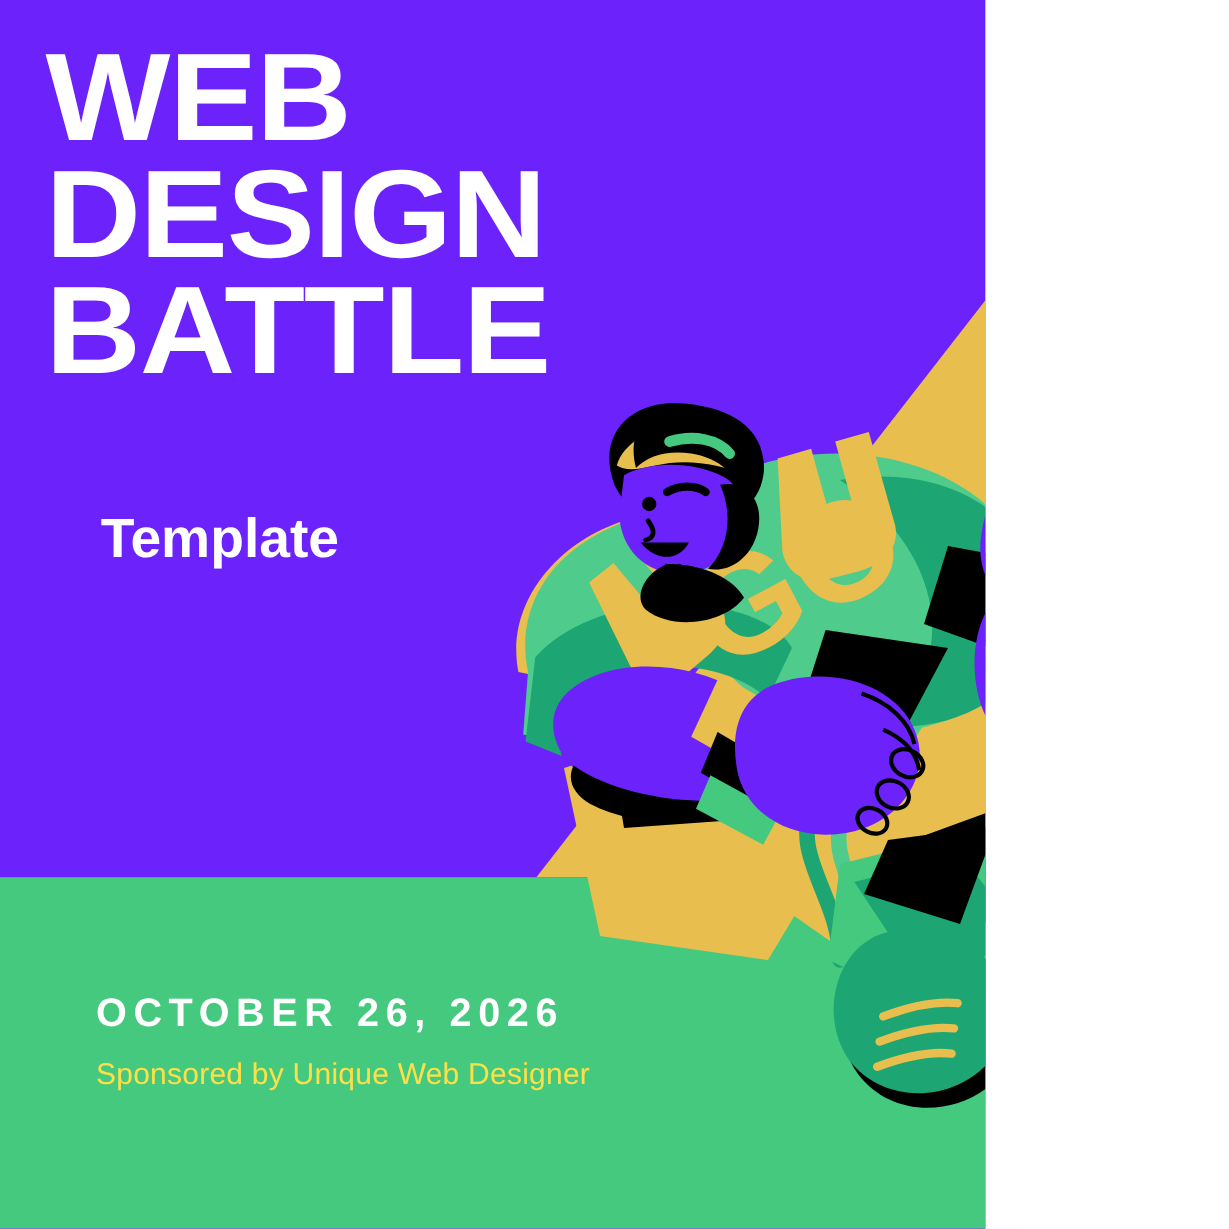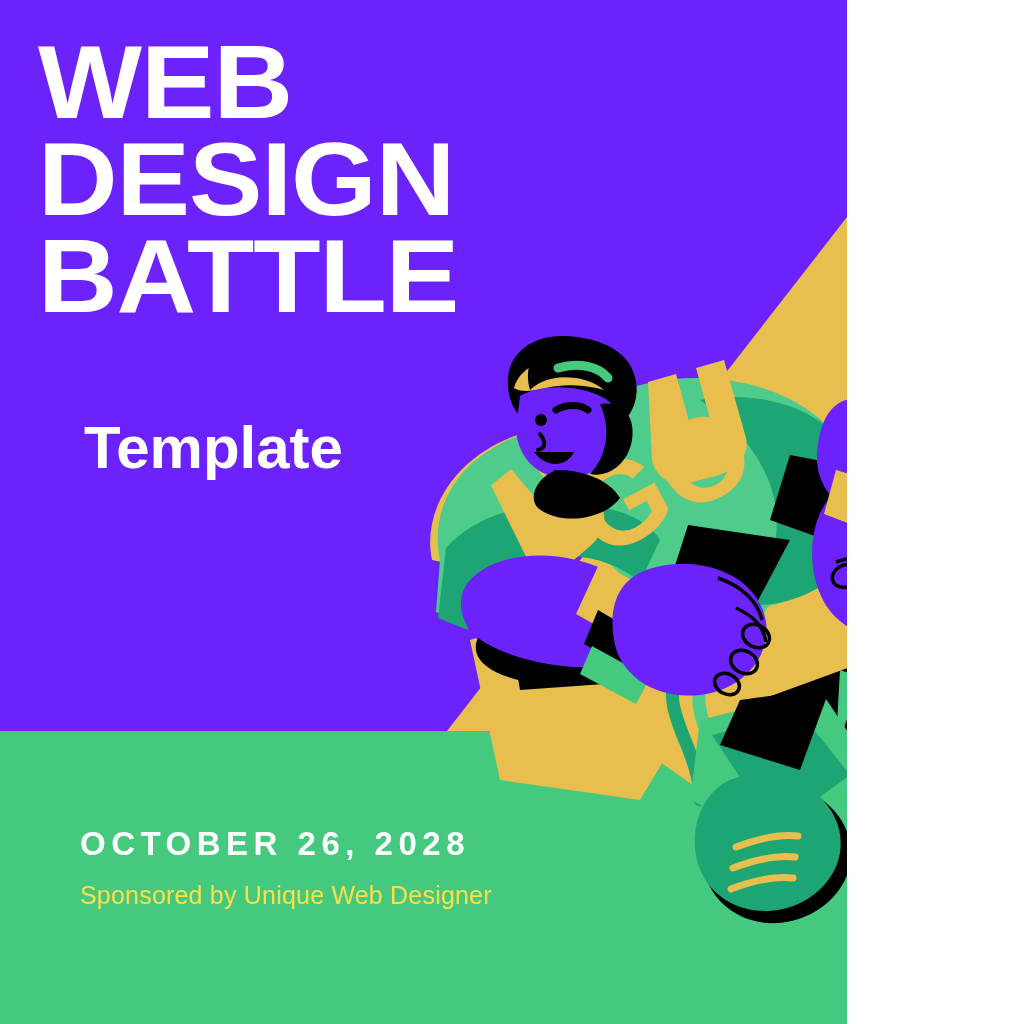--- a/index.html
+++ b/index.html
@@ -7,21 +7,20 @@
     padding: 0;
     background: #ffffff;
   }
   #poster {
     position: relative;
     width: 821px;
     height: 1024px;
     overflow: hidden;
     background: #6B22FB;
     font-family: "Liberation Sans", sans-serif;
-    padding-left: 26px;
   }
 
   
   .bg-layer {
     position: absolute;
     inset: 0;
     width: 1024px;
     height: 1024px;
   }
 
@@ -48,21 +47,21 @@
   .subtitle-block {
     position: absolute;
     left: 84px;
     top: 412px;
     z-index: 40;
   }
   .subtitle-line {
     display: block;
     color: #ffffff;
     font-weight: 700;
-    font-size: 60px;
+    font-size: 46px;
     line-height: 72px;
     letter-spacing: 0px;
     white-space: nowrap;
   }
 
   .footer-block {
     position: absolute;
     left: 80px;
     top: 824px;
     z-index: 40;
@@ -266,17 +265,17 @@
     </g>
 
     <path d="M846 400 C 890 390, 930 410, 936 450 C 942 492, 906 520, 866 514
              C 830 508, 812 478, 818 444 C 822 418, 832 404, 846 400 Z" fill="#6B22FB"></path>
     <path d="M880 420 L936 436 L920 492 L866 476 Z" fill="#000000"></path>
     <path d="M836 470 L908 492 L892 540 L824 514 Z" fill="#E8BE4E"></path>
     <path d="M900 470 L944 484 L934 520 L888 506 Z" fill="#44C97E"></path>
   </svg>
 
   <div class="footer-block">
-    <span class="footer-date">OCTOBER 26, 2028</span>
+    <span class="footer-date">OCTOBER 26, 2026</span>
     <span class="footer-sponsor">Sponsored by Unique Web Designer</span>
   </div>
 
 </div>
 
 </body></html>

